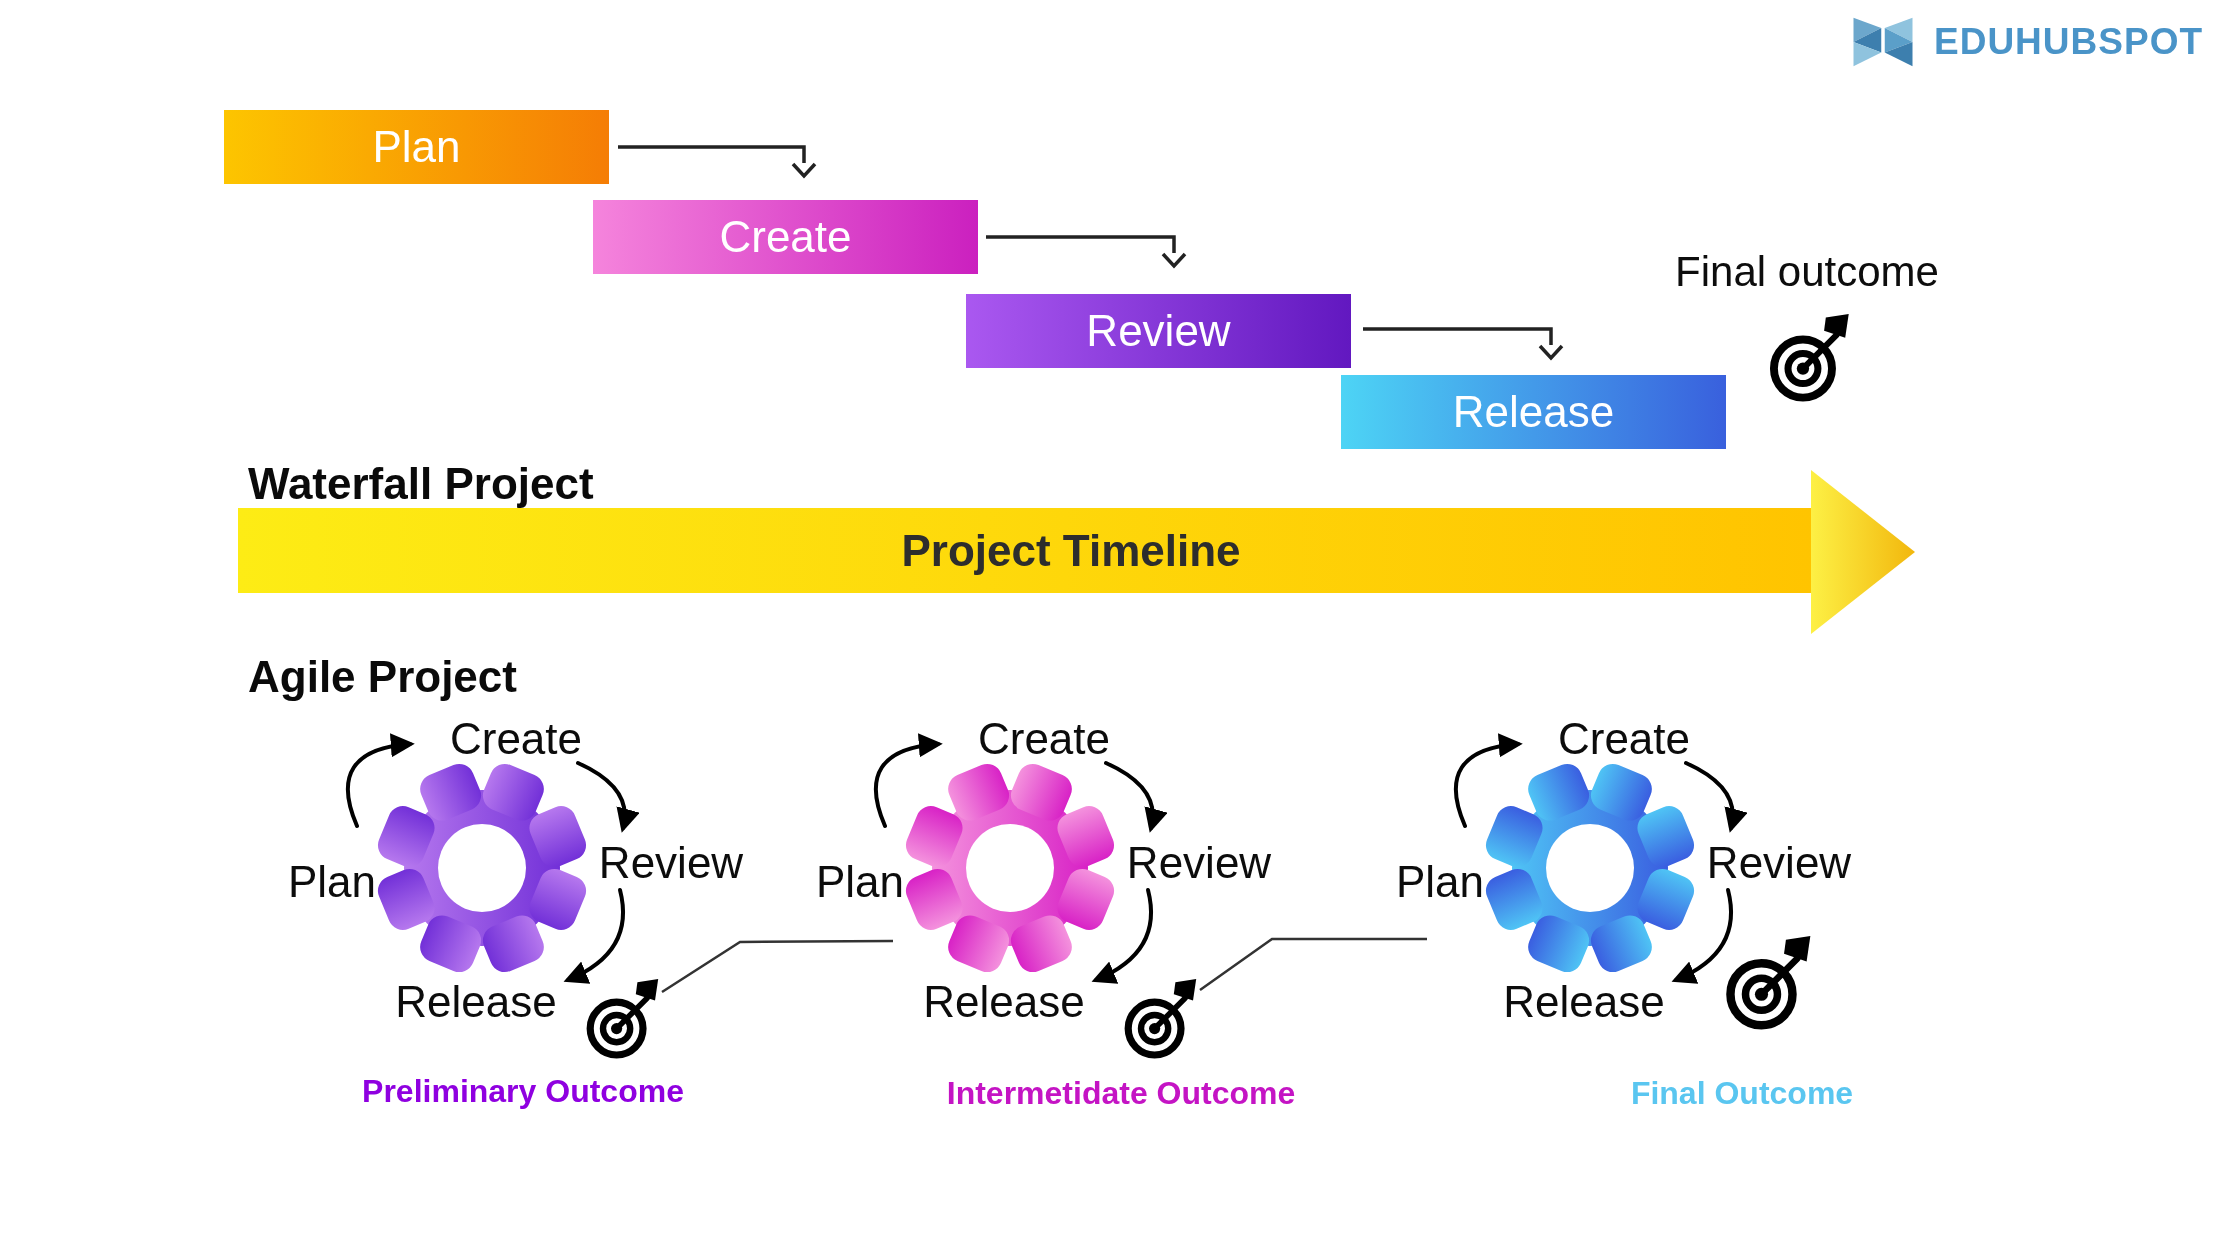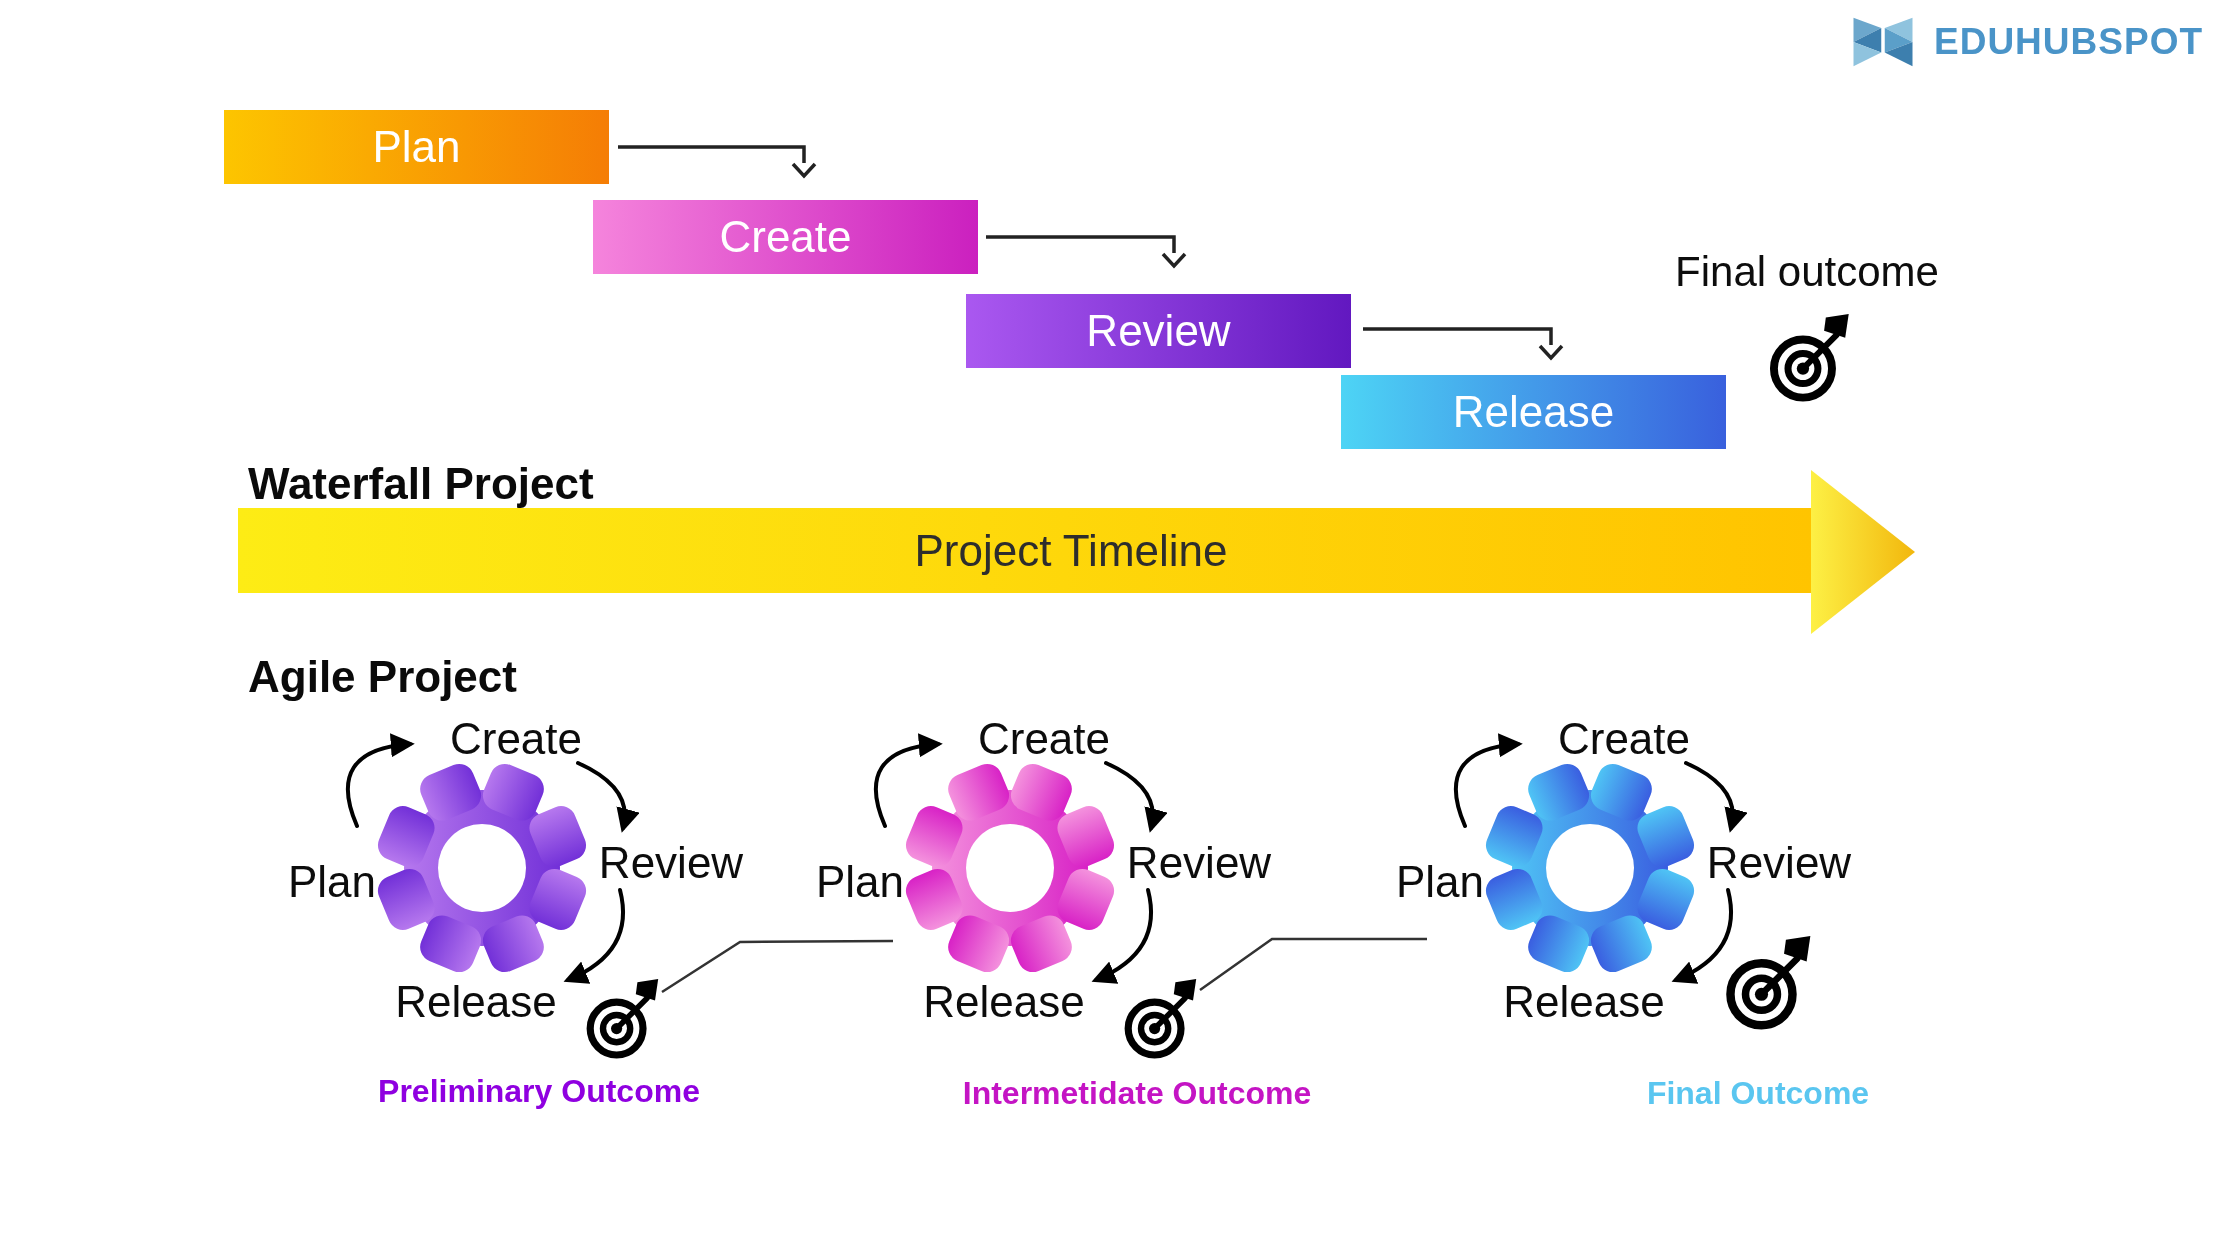--- a/index.html
+++ b/index.html
@@ -24,26 +24,26 @@
         font-size:42px;font-weight:500;color:#0d0d0d;white-space:nowrap;}
 
   .section-heading{position:absolute;font-size:44px;font-weight:600;color:#0a0a0a;white-space:nowrap;}
   .heading-waterfall{left:248px;top:459px;}
   .heading-agile{left:248px;top:628px;margin-top:24px;}
 
   
   .timeline-bar{position:absolute;left:238px;top:508px;width:1574px;height:85px;
         background:linear-gradient(90deg,#fdec15,#ffc400);}
   .timeline-label{position:absolute;left:1071px;top:551px;transform:translate(-50%,-50%);
-        font-size:44px;font-weight:400;color:#2d2d2d;white-space:nowrap;}
+        font-size:44px;font-weight:700;color:#2d2d2d;white-space:nowrap;}
 
   
   .clabel{position:absolute;transform:translate(-50%,-50%);font-size:44px;font-weight:500;
         color:#0c0c0c;white-space:nowrap;}
-  .outcome{position:absolute;transform:translate(-50%,-50%);font-size:32px;font-weight:700;white-space:nowrap;margin-left:16px;}
+  .outcome{position:absolute;transform:translate(-50%,-50%);font-size:32px;font-weight:700;white-space:nowrap;}
   .outcome-1{left:523px; top:1091px;color:#8f00e0;}
   .outcome-2{left:1121px;top:1093px;color:#c414c4;}
   .outcome-3{left:1742px;top:1093px;color:#5ac6f0;}
 </style>
 </head>
 <body>
 
 <div class="page">
 
   <svg width="0" height="0" style="position:absolute" aria-hidden="true">

